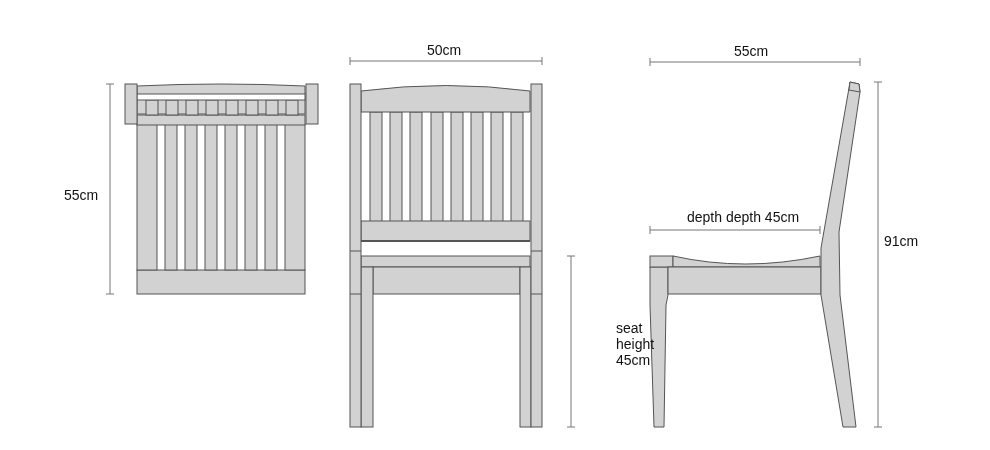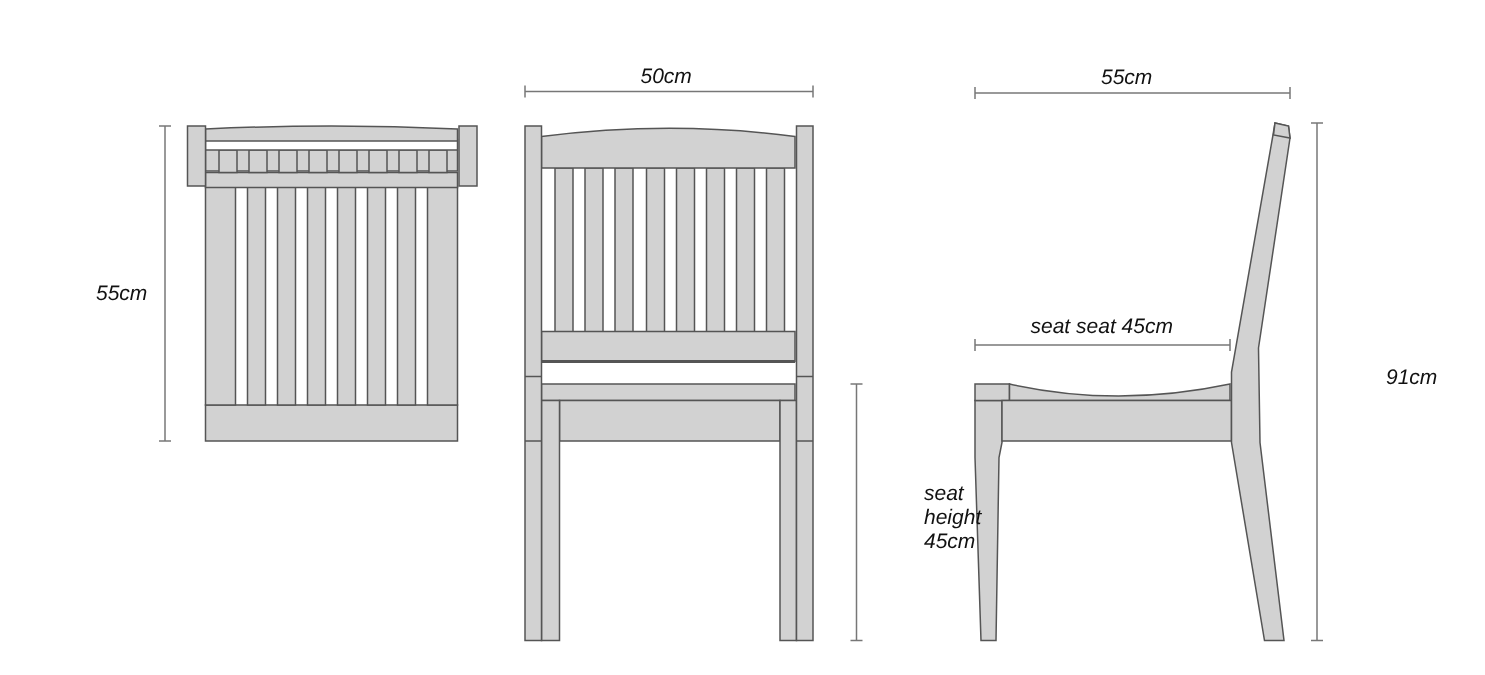--- a/index.html
+++ b/index.html
@@ -1,18 +1,18 @@
 <!DOCTYPE html>
 <html><head>
 <meta charset="utf-8">
 <style>
   html, body { margin: 0; padding: 0; background: #ffffff; }
   body { width: 990px; height: 450px; position: relative; overflow: hidden; font-family: "Liberation Sans", sans-serif; }
   svg { position: absolute; left: 0; top: 0; }
-  .lbl { position: absolute; font-size: 14px; color: #111; line-height: 16px; white-space: nowrap; font-style: italic; }
+  .lbl { position: absolute; font-size: 14px; color: #111; line-height: 16px; white-space: nowrap; }
   .lbl-multi { white-space: normal; width: 60px; }
 </style>
 </head>
 <body>
 
 <svg width="990" height="450" viewBox="0 0 990 450">
   <g fill="#d2d2d2" stroke="#555" stroke-width="1">
 
     <g>
       <rect x="137" y="270" width="168" height="24"></rect>
@@ -113,14 +113,14 @@
 </svg>
 
 <div class="lbl" style="left:64px; top:187px;">55cm</div>
 <div class="lbl" style="left:427px; top:42px;">50cm</div>
 <div class="lbl lbl-multi" style="left:578px; top:320px;margin-left:38px;">
   <div>seat</div>
   <div>height</div>
   <div>45cm</div>
 </div>
 <div class="lbl" style="left:734px; top:43px;">55cm</div>
-<div class="lbl" style="left:687px; top:209px;">seat seat 45cm</div>
-<div class="lbl" style="left:884px; top:243px;margin-left:40px;">91cm</div>
+<div class="lbl" style="left:687px; top:209px;">depth depth 45cm</div>
+<div class="lbl" style="left:884px; top:233px;">91cm</div>
 
 </body></html>

